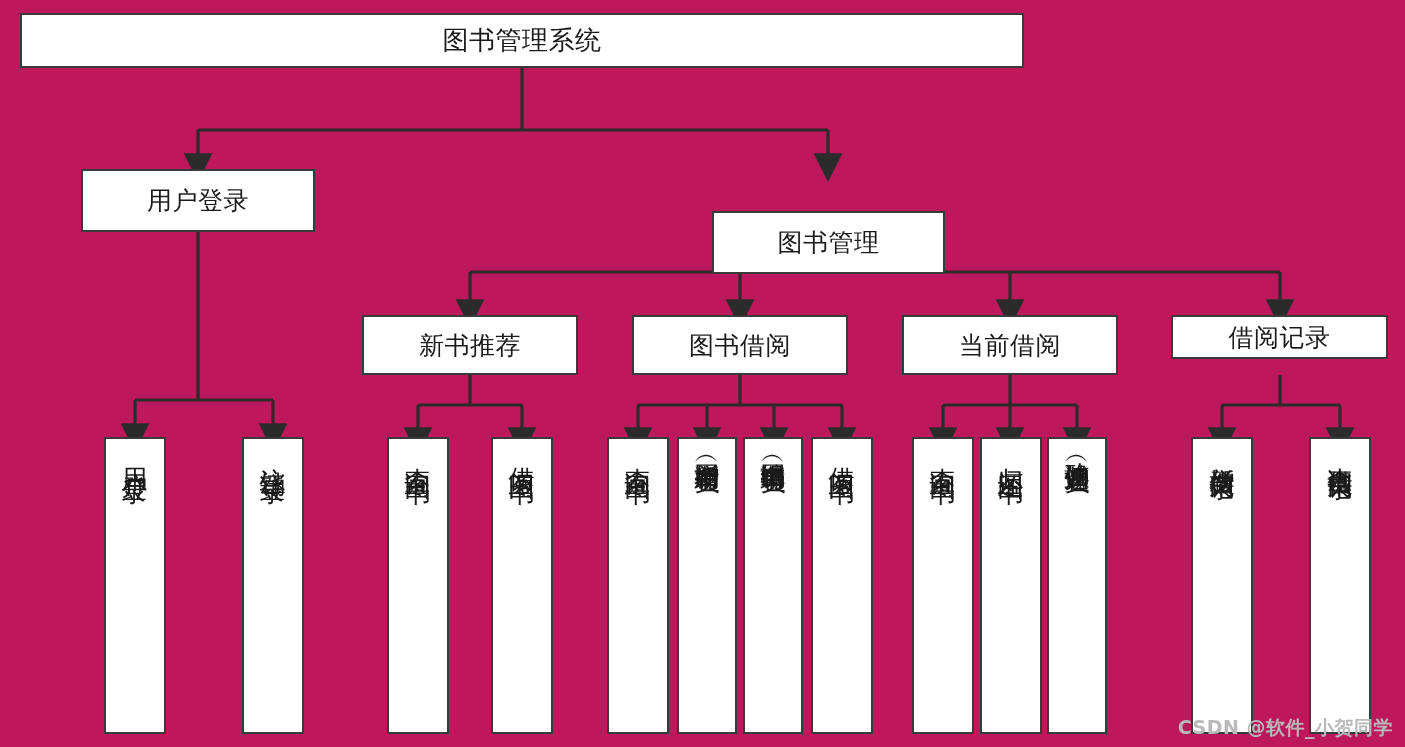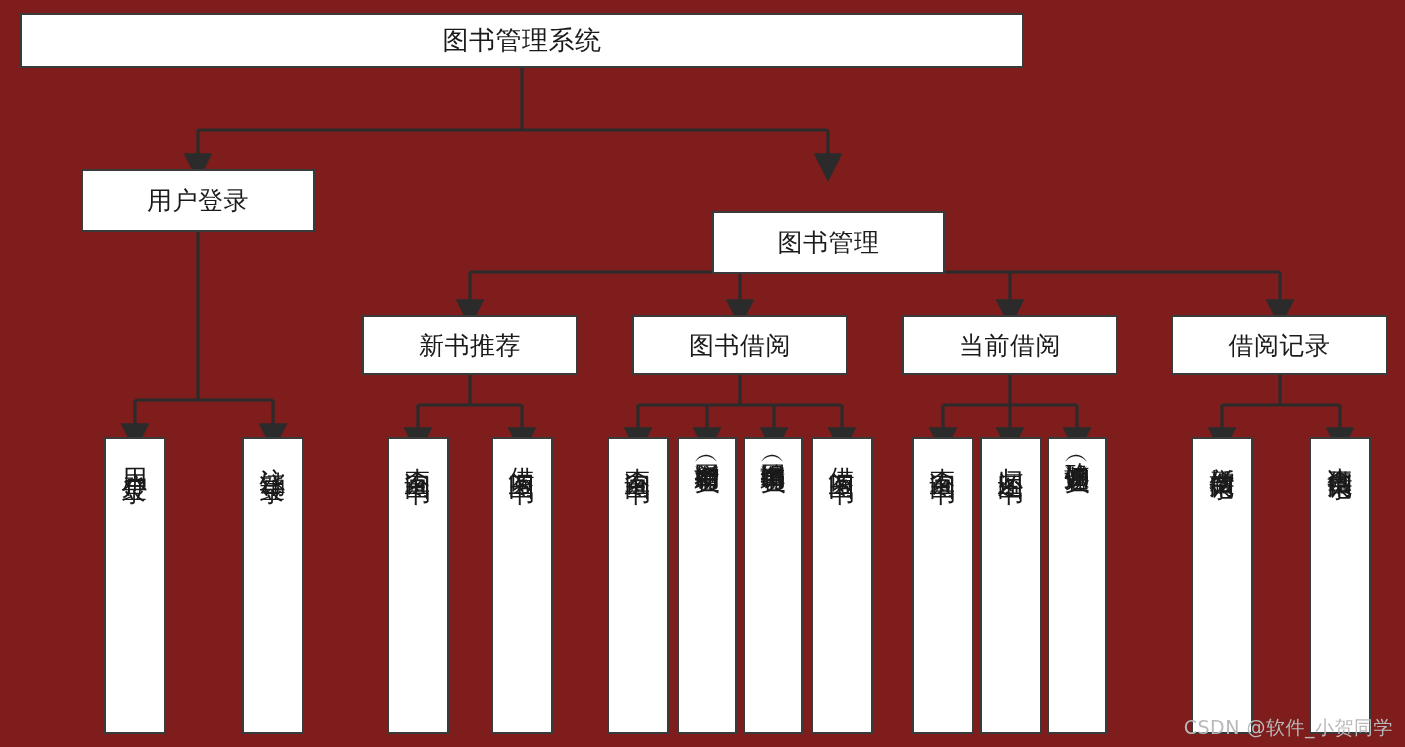--- a/index.html
+++ b/index.html
@@ -8,21 +8,21 @@
     padding: 0;
     background: #ffffff;
   }
   body {
     font-family: "DejaVu Sans", "Liberation Sans", sans-serif;
   }
   #diagram-root {
     position: relative;
     width: 1405px;
     height: 747px;
-    background: #7f1d1d;
+    background: #be185d;
     overflow: hidden;
   }
   #edges-layer {
     position: absolute;
     left: 0;
     top: 0;
     width: 1405px;
     height: 747px;
   }
   .node {
@@ -76,20 +76,21 @@
   #watermark {
     position: absolute;
     right: 12px;
     bottom: 6px;
     font-size: 19px;
     color: #b9b9b9;
     letter-spacing: 0.5px;
     z-index: 9;
     user-select: none;
     white-space: nowrap;
+    font-weight: bold;
   }
 </style>
 </head>
 <body>
 
 <div id="diagram-root">
 
   <svg id="edges-layer" viewBox="0 0 1405 747" xmlns="http://www.w3.org/2000/svg">
     <defs>
       <marker id="arrow" markerWidth="9" markerHeight="9" refX="1.5" refY="4.5" orient="auto" markerUnits="strokeWidth">
@@ -157,21 +158,21 @@
   </div>
 
   <div class="node horiz" style="left:632px; top:315px; width:216px; height:60px;">
     <span class="node-label">图书借阅</span>
   </div>
 
   <div class="node horiz" style="left:902px; top:315px; width:216px; height:60px;">
     <span class="node-label">当前借阅</span>
   </div>
 
-  <div class="node horiz" style="left:1171px; top:315px; width:217px; height:60px;">
+  <div class="node horiz" style="left:1171px; top:315px; width:217px; height:44px;">
     <span class="node-label">借阅记录</span>
   </div>
 
   <div class="node vert" style="left:104px; top:437px; width:62px; height:297px;">
     <span class="node-label">用户登录</span>
   </div>
 
   <div class="node vert" style="left:242px; top:437px; width:62px; height:297px;">
     <span class="node-label">注销登录</span>
   </div>

